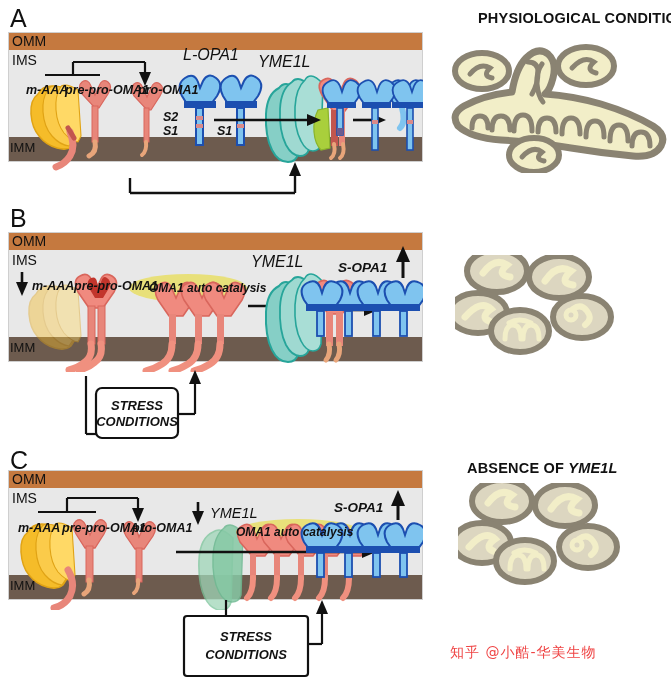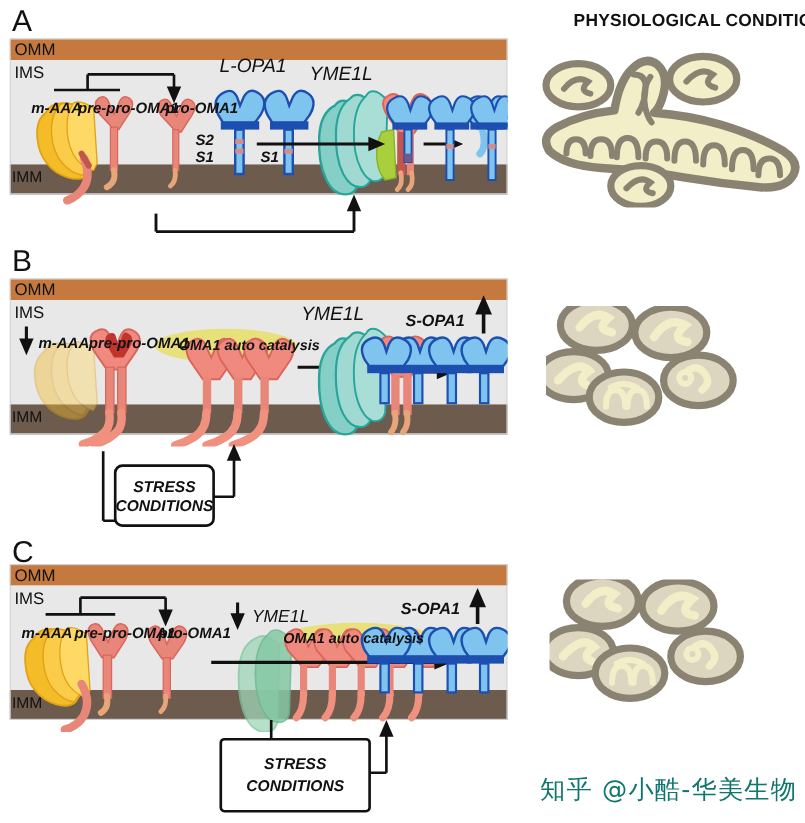--- a/index.html
+++ b/index.html
@@ -33,22 +33,22 @@
     font-size: 14.5px;
     font-weight: 700;
     color: #111;
     white-space: nowrap;
     letter-spacing: 0.2px;
   }
   .cond-title em { font-style: italic; }
   .watermark {
     position: absolute;
     font-family: "DejaVu Sans", sans-serif;
-    font-size: 21px;
-    color: #0f766e;
+    font-size: 14px;
+    color: #ef4444;
     white-space: nowrap;
     letter-spacing: 1px;
   }
   text { font-family: "Liberation Sans", sans-serif; }
 </style>
 </head>
 <body>
 
 <div id="figure">
 
@@ -492,20 +492,23 @@
       <line x1="56" y1="6" x2="56" y2="22"></line>
       <line x1="138" y1="50" x2="152" y2="50"></line>
       <line x1="152" y1="50" x2="152" y2="18"></line>
     </g>
     <polygon points="152,6 146,20 158,20" fill="#111"></polygon>
     <rect x="14" y="22" width="124" height="60" rx="3" ry="3" fill="#ffffff" stroke="#111" stroke-width="2.2"></rect>
     <text x="76" y="47" font-size="13" font-style="italic" font-weight="700" text-anchor="middle" fill="#111">STRESS</text>
     <text x="76" y="65" font-size="13" font-style="italic" font-weight="700" text-anchor="middle" fill="#111">CONDITIONS</text>
   </svg>
 
+  <div class="cond-title" style="left:467px; top:460px;">
+    <span>ABSENCE OF </span><em>YME1L</em>
+  </div>
 
   <svg class="mito-svg" style="left:458px; top:483px;" width="200" height="120" viewBox="0 0 200 120">
     <g>
       <ellipse cx="44" cy="18" rx="30" ry="21" fill="#dcd6c0" stroke="#8a8372" stroke-width="6"></ellipse>
       <path d="M30 20 q12 -16 24 -8 q-11 10 3 12" fill="none" stroke="#f2eec8" stroke-width="7" stroke-linecap="round"></path>
     </g>
     <g>
       <ellipse cx="107" cy="22" rx="30" ry="21" fill="#dcd6c0" stroke="#8a8372" stroke-width="6"></ellipse>
       <path d="M93 26 q12 -18 26 -10 q-13 12 2 14" fill="none" stroke="#f2eec8" stroke-width="7" stroke-linecap="round"></path>
     </g>

